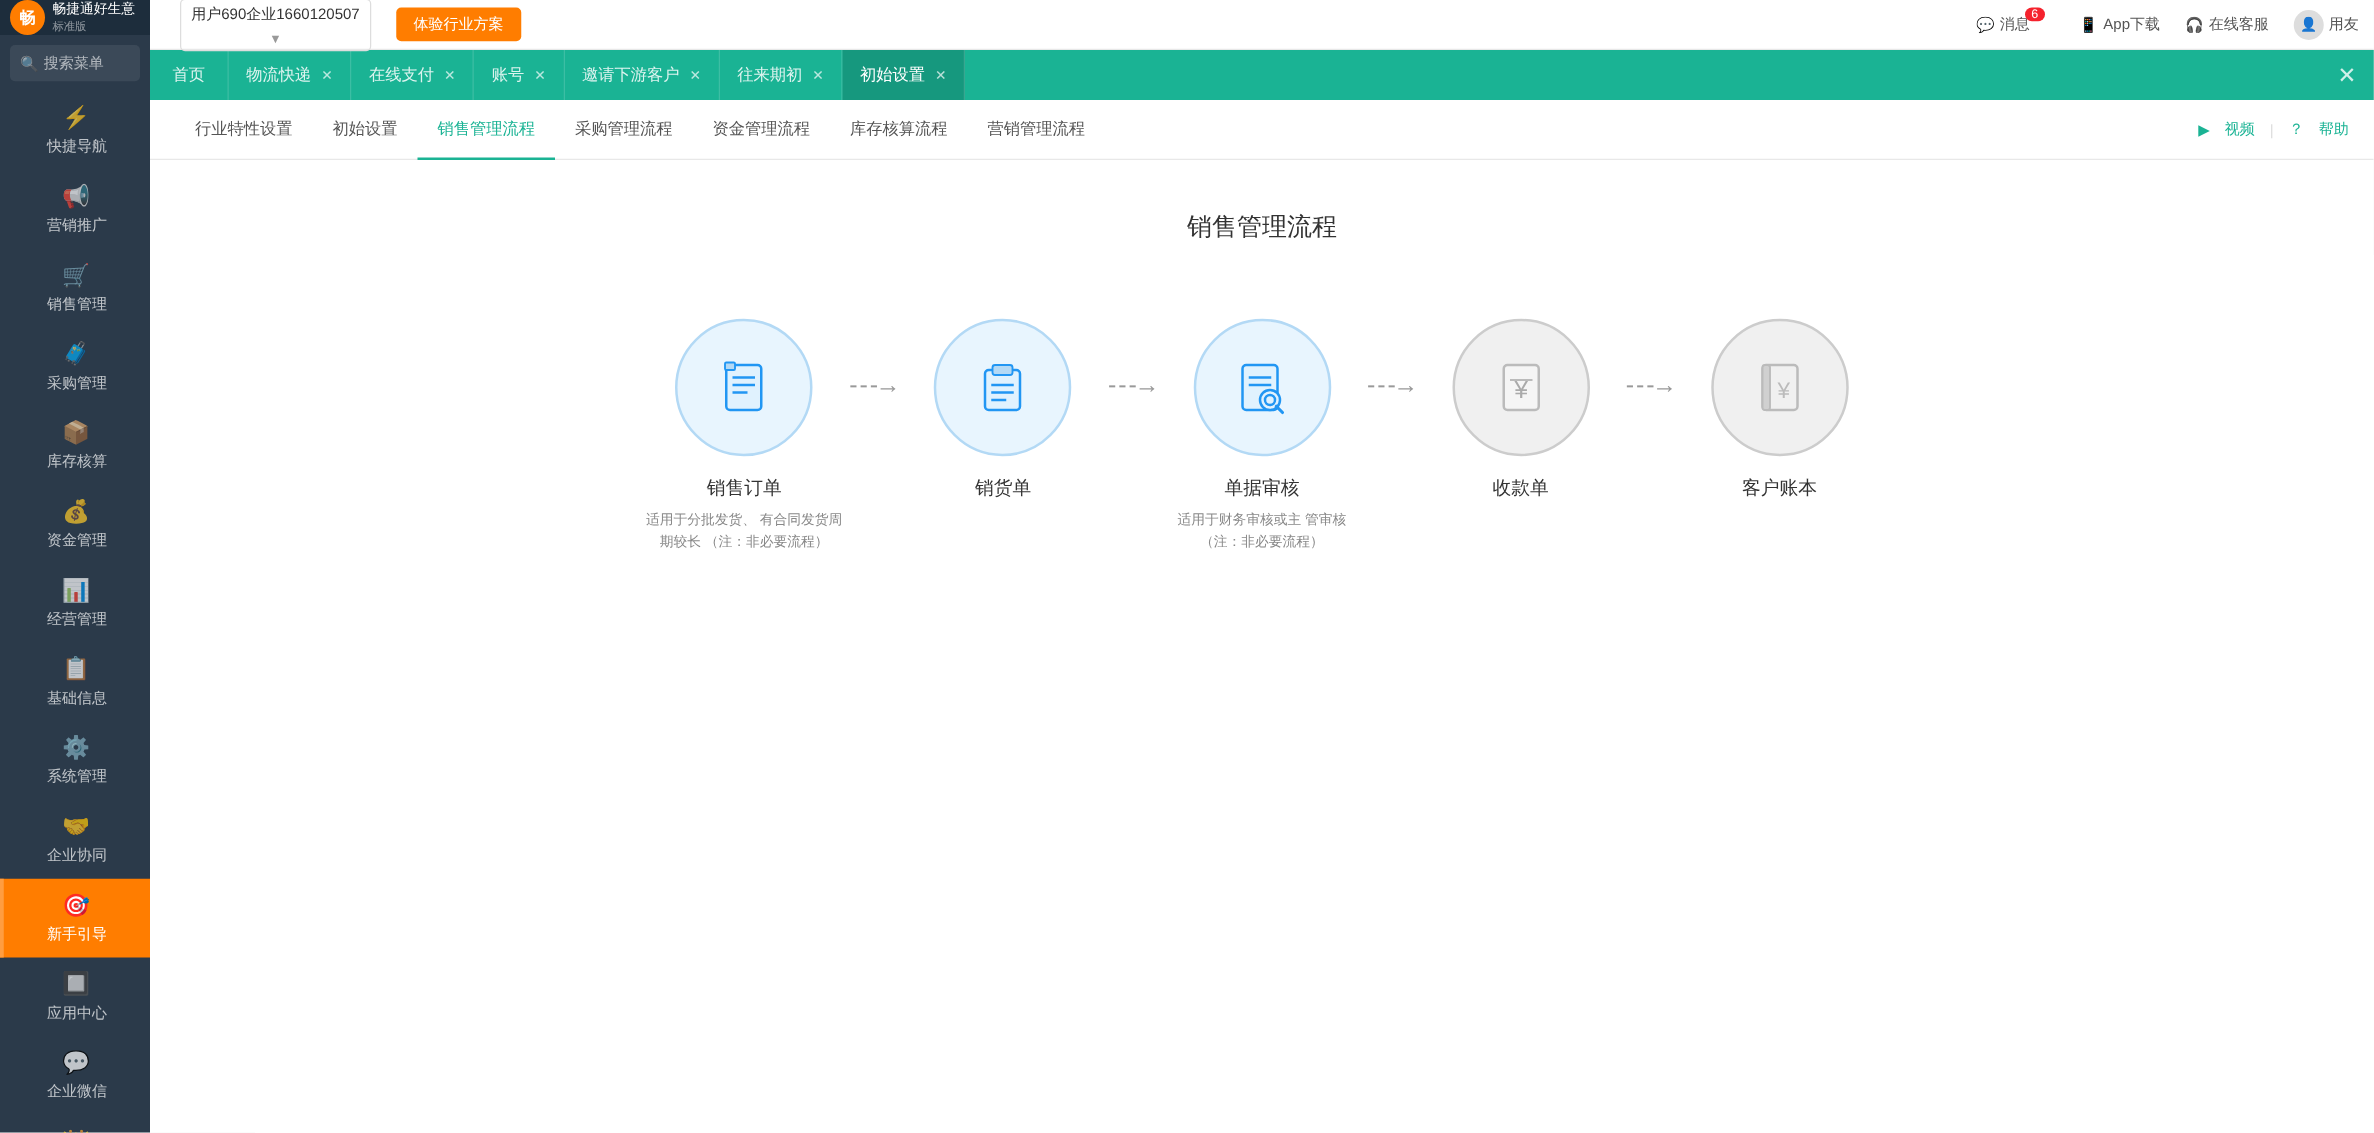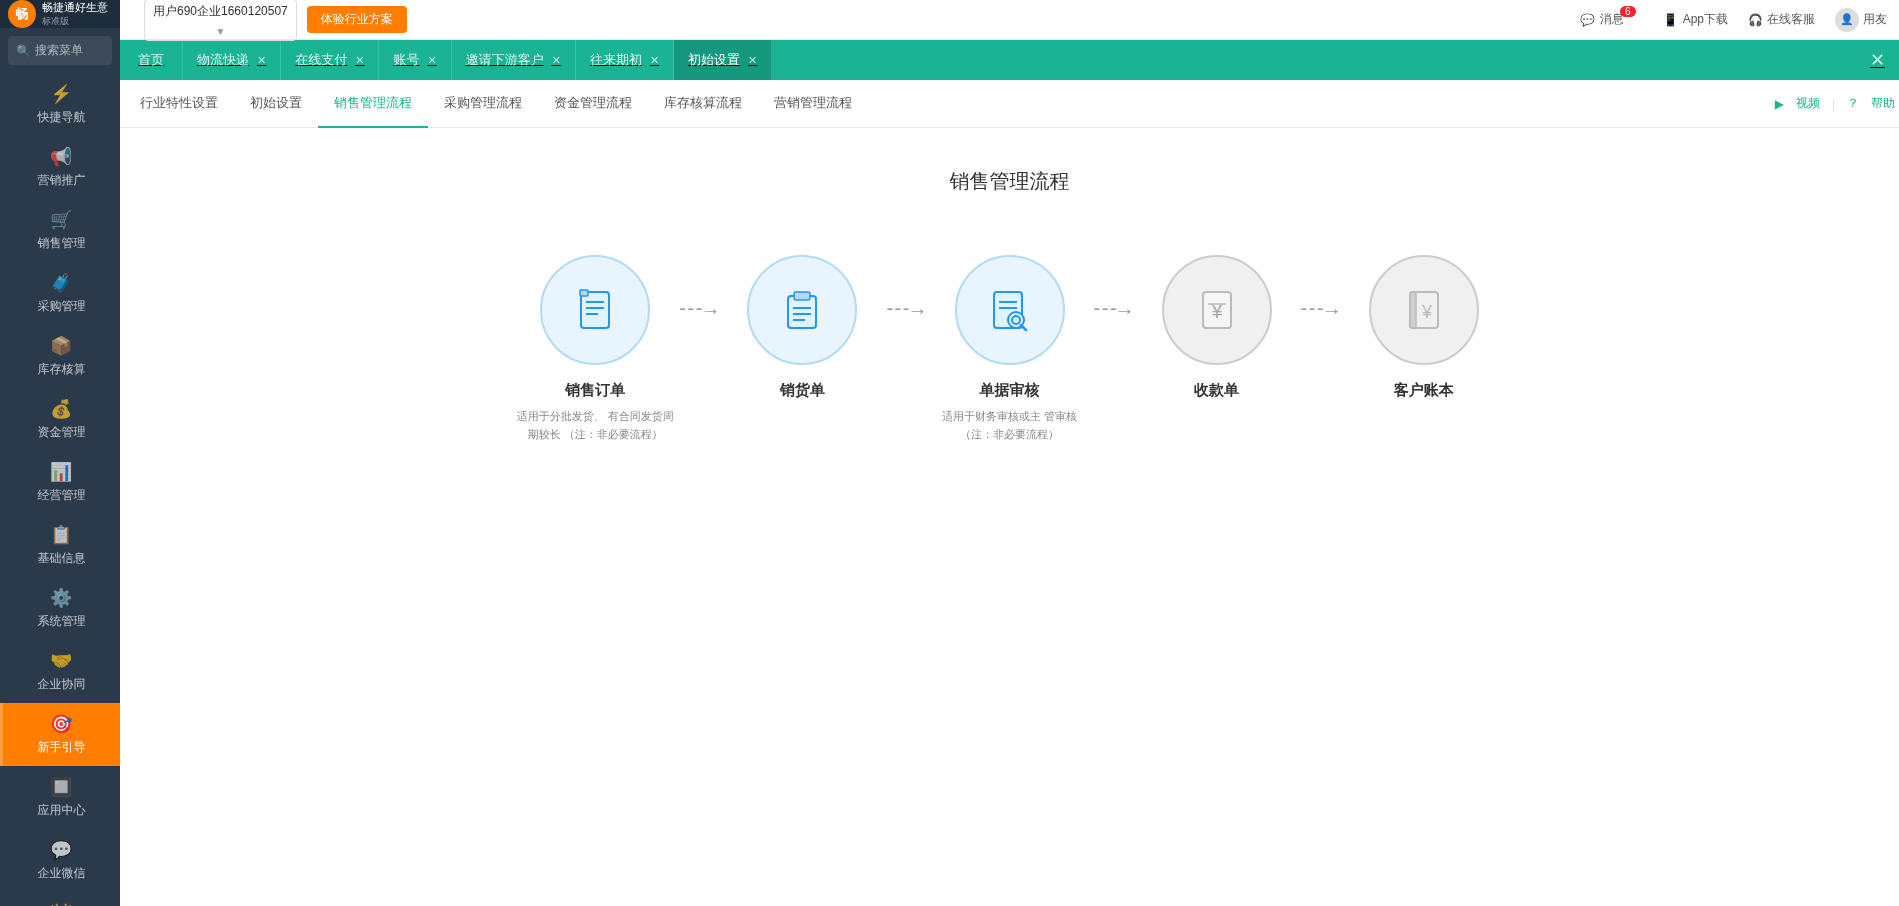--- a/index.html
+++ b/index.html
@@ -27,21 +27,21 @@
       display: flex; align-items: center; gap: 6px;
       margin-left: 12px;
       border: 1px solid #ddd;
       border-radius: 4px;
       padding: 3px 8px;
       cursor: pointer;
       color: #333; font-size: 12px; flex-direction: column;
     }
     .top-bar-user .arrow { color: #999; font-size: 10px; }
     .try-btn {
-      margin-left: 10px;
+      margin-left: 20px;
       background: #ff7d00;
       color: white;
       border: none;
       border-radius: 4px;
       padding: 5px 14px;
       font-size: 12px;
       cursor: pointer;
     }
     .top-bar-right {
       margin-left: auto;
@@ -73,21 +73,20 @@
 
     
     .nav-tabs {
       position: fixed;
       top: 40px; left: 120px; right: 0;
       height: 40px;
       background: #1ab394;
       display: flex;
       align-items: stretch;
       z-index: 99;
-      text-decoration: underline;
     }
     .nav-tab {
       display: flex; align-items: center;
       padding: 16px 14px;
       color: rgba(255,255,255,0.85);
       font-size: 13px;
       cursor: pointer;
       border-right: 1px solid rgba(255,255,255,0.15);
       white-space: nowrap;
       gap: 4px;
@@ -169,21 +168,21 @@
       margin-left: 120px;
       margin-top: 80px;
       background: white;
       min-height: calc(100vh - 80px);
     }
 
     
     .sub-tabs {
       display: flex;
       align-items: center;
-      padding: 0 4px;
+      padding: 0 20px;
       border-bottom: 1px solid #e8e8e8;
       background: white;
     }
     .sub-tab {
       padding: 14px 16px;
       font-size: 13px;
       color: #555;
       cursor: pointer;
       border-bottom: 2px solid transparent;
       margin-bottom: -1px;
@@ -238,21 +237,21 @@
     }
     .flow-circle.dimmed {
       background: #f0f0f0;
       border-color: #ccc;
     }
 
     .flow-step-name {
       font-size: 15px;
       color: #333;
       margin-bottom: 8px;
-      font-weight: 700;
+      font-weight: 400;
     }
     .flow-step-desc {
       font-size: 11px;
       color: #888;
       text-align: center;
       line-height: 1.6;
     }
 
     .flow-arrow {
       display: flex;

